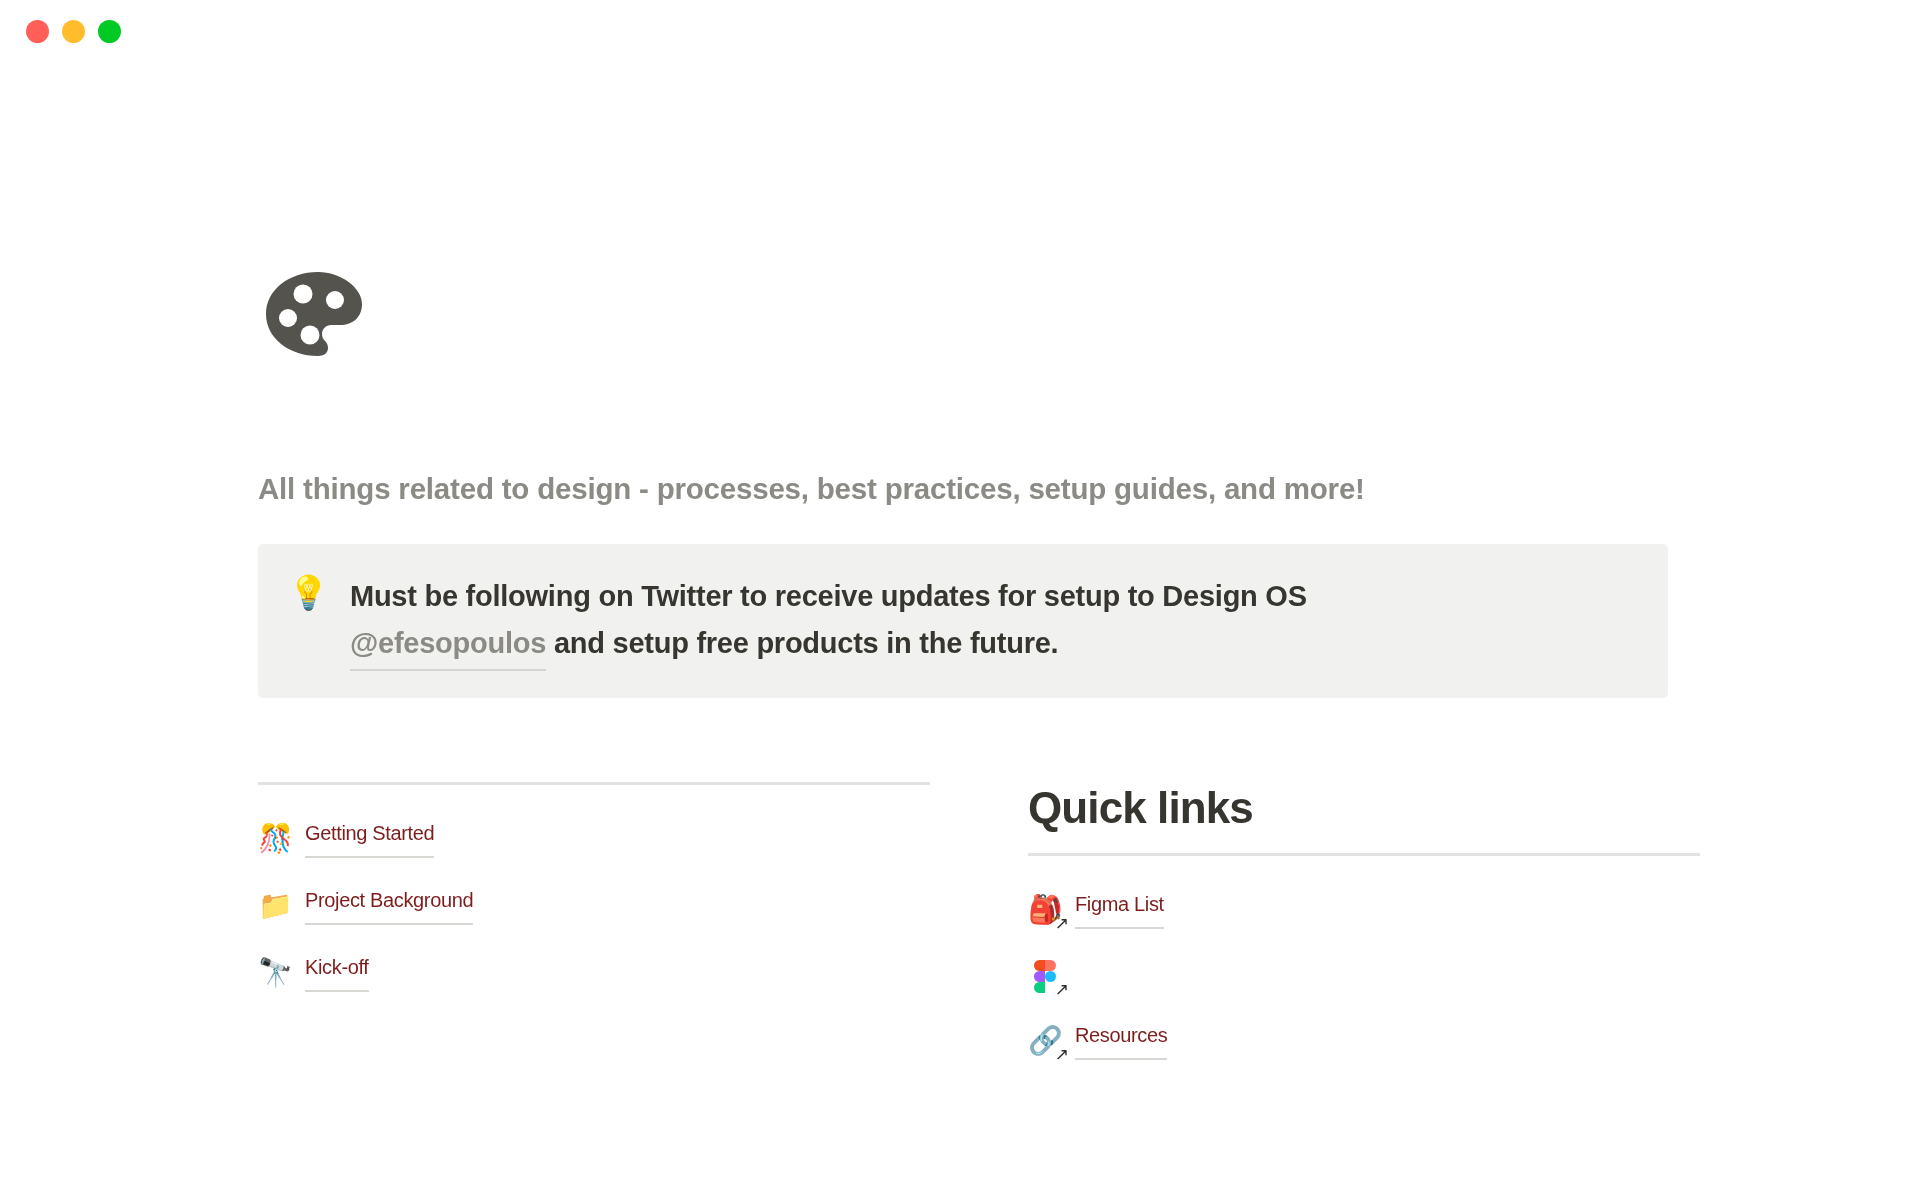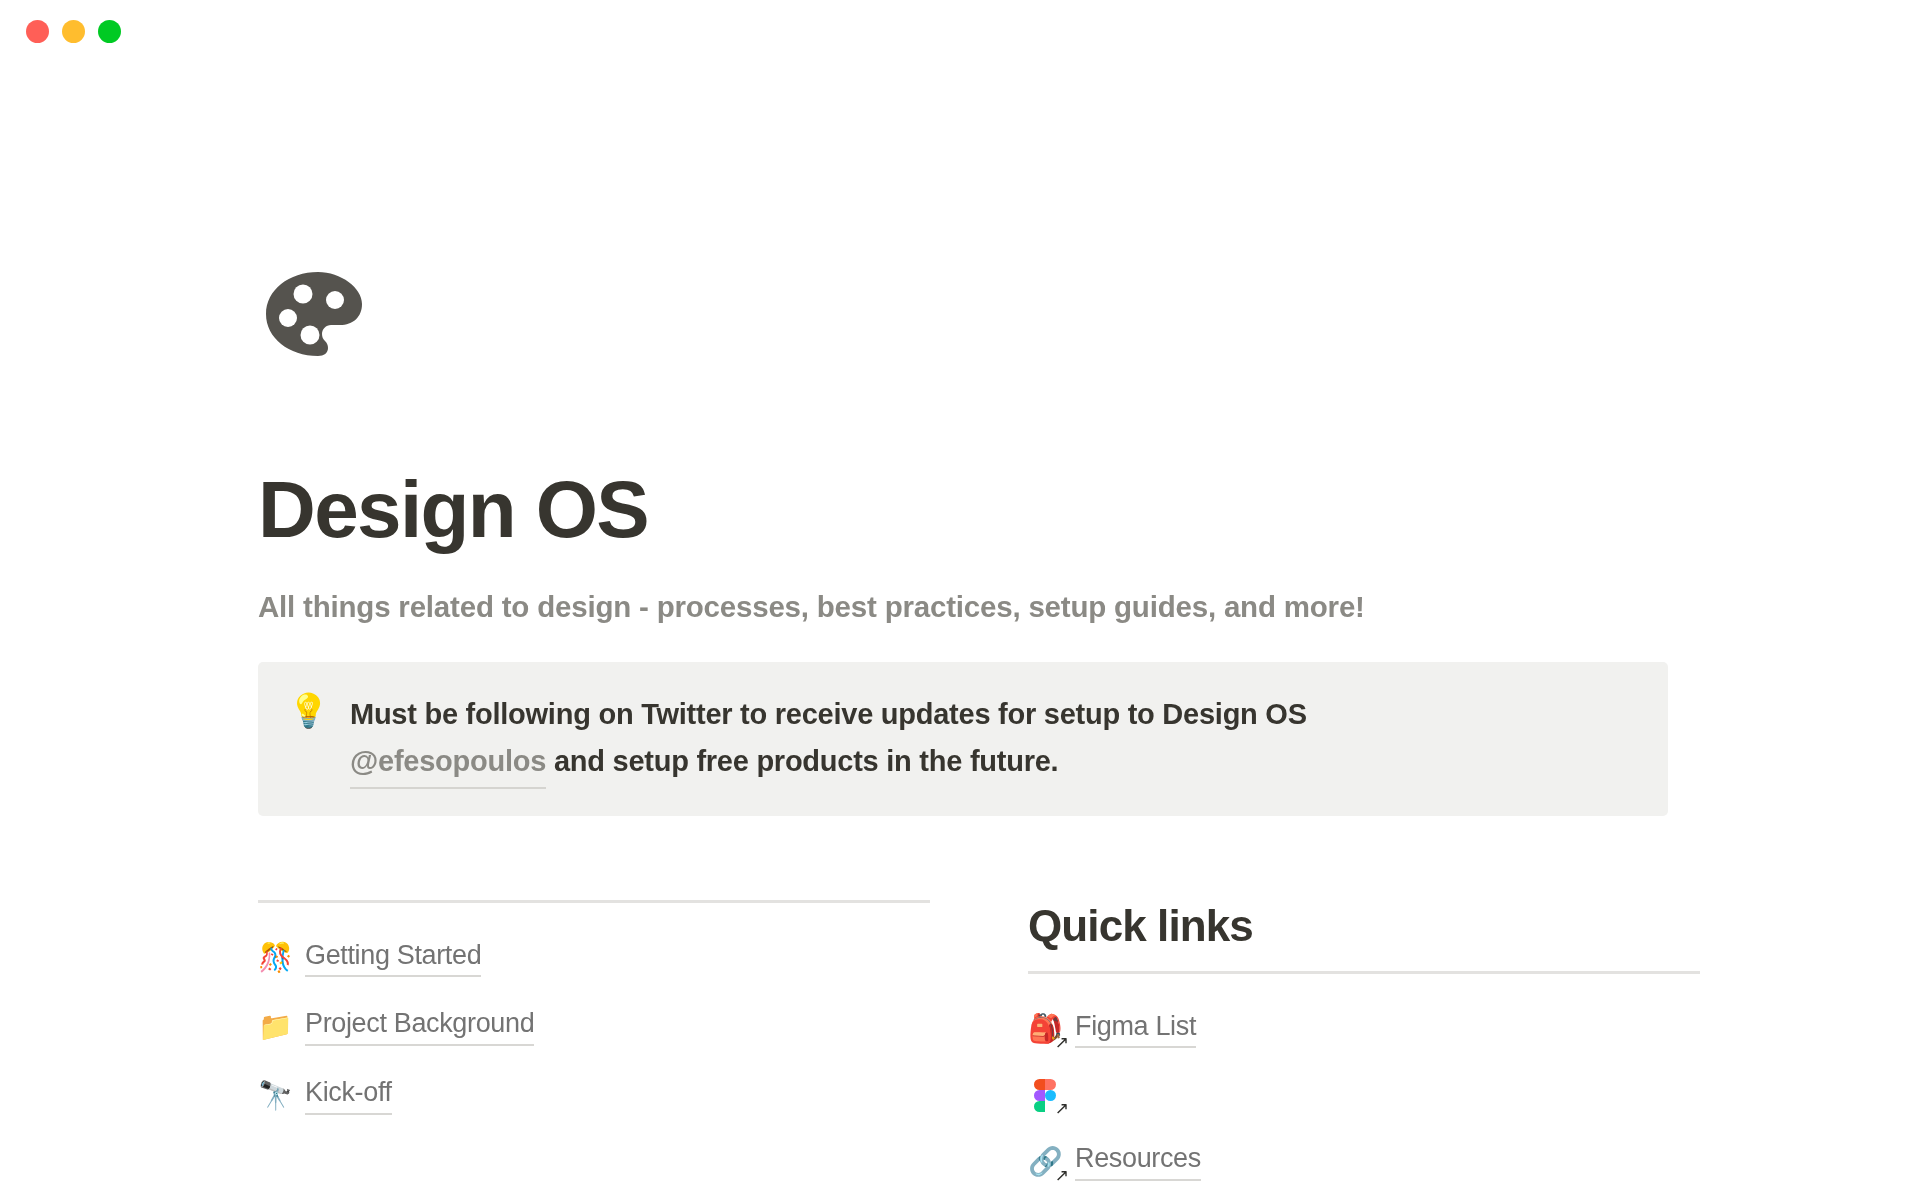--- a/index.html
+++ b/index.html
@@ -168,27 +168,27 @@
   .link-emoji .ext-arrow {
     position: absolute;
     right: -7px;
     bottom: -5px;
     font-size: 17px;
     line-height: 1;
     color: #2f2f2c;
     font-family: "DejaVu Sans", sans-serif;
   }
   .link-label {
-    font-size: 27px;
+    font-size: 20px;
     line-height: 1.25;
     font-weight: 400;
-    color: #737373;
+    color: #7f1d1d;
     letter-spacing: -0.35px;
     border-bottom: 2px solid #d8d7d4;
-    padding-bottom: 3px;
+    padding-bottom: 10px;
   }
 
   
   .figma-mark {
     position: relative;
     width: 22px;
     height: 32px;
     display: block;
     margin: 1px auto 0 auto;
   }
@@ -219,21 +219,20 @@
     <div class="page-icon-wrap">
       <svg viewBox="0 0 124 124" xmlns="http://www.w3.org/2000/svg" aria-hidden="true">
         <path d="M60 14C31 14 8 32 8 56c0 24 23 42 52 42 6 0 10-3 10-8 0-3-1-5-3-7-2-2-3-4-3-7 0-5 4-9 9-9h9c13 0 22-8 22-21C104 30 83 14 60 14z" fill="#55534e"></path>
         <circle cx="45" cy="36" r="9.5" fill="#ffffff"></circle>
         <circle cx="77" cy="42" r="9" fill="#ffffff"></circle>
         <circle cx="30" cy="60" r="9" fill="#ffffff"></circle>
         <circle cx="52" cy="77" r="9.5" fill="#ffffff"></circle>
       </svg>
     </div>
 
-    <h1 class="page-title">Design OS</h1>
 
     <p class="page-description">All things related to design - processes, best practices, setup guides, and more!</p>
 
     <div class="callout">
       <div class="callout-emoji">💡</div>
       <div class="callout-text"><span>Must be following on Twitter to receive updates for setup to Design OS </span><a class="callout-link">@efesopoulos</a><span> and setup free products in the future.</span></div>
     </div>
 
     <div class="columns">
 

